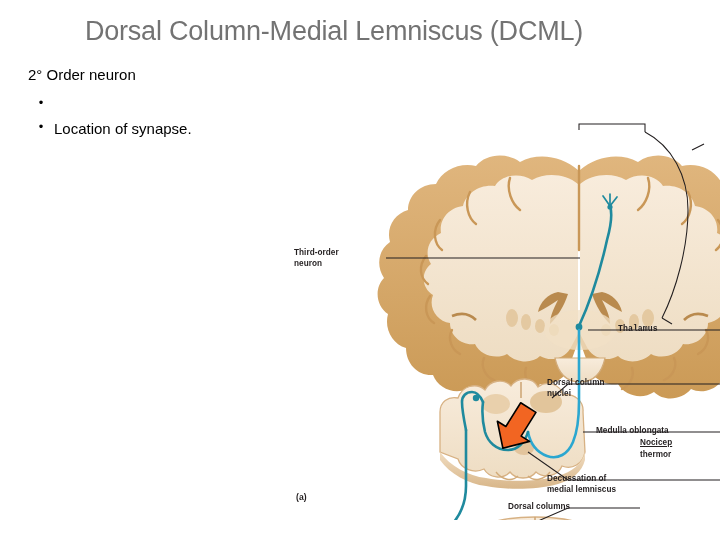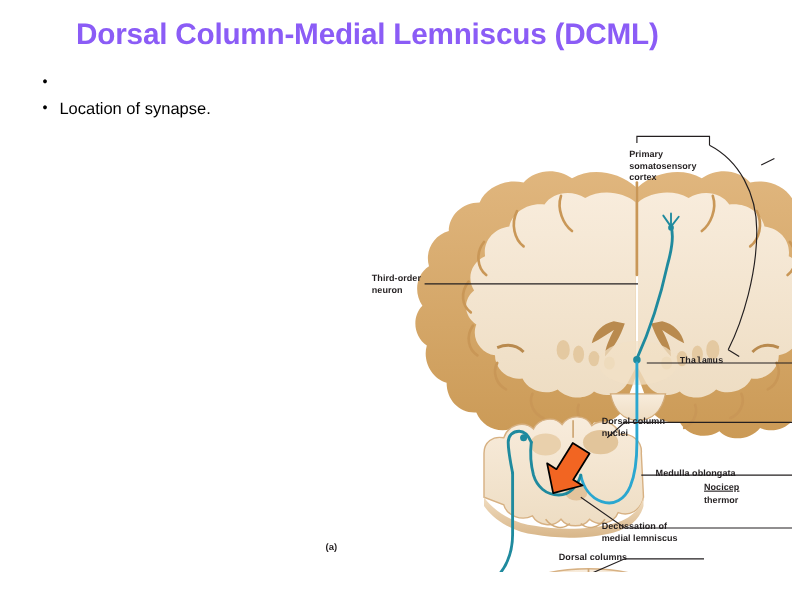--- a/index.html
+++ b/index.html
@@ -2,21 +2,21 @@
 <html><head>
 <meta charset="utf-8">
 <style>
   html,body{margin:0;padding:0;background:#ffffff;}
   body{width:720px;height:540px;overflow:hidden;font-family:"Liberation Sans",sans-serif;}
   #slide{position:relative;width:720px;height:540px;background:#ffffff;}
 
   
   .slide-title{
     position:absolute;left:0;top:16px;width:668px;
-    text-align:center;font-size:27px;font-weight:700;color:#8b5cf6;
+    text-align:center;font-size:27px;font-weight:400;color:#737373;
     letter-spacing:-0.2px;line-height:1.15;
   }
 
   
   .body-block{position:absolute;left:28px;top:64px;width:300px;}
   .lead-line{font-size:15px;color:#000;line-height:1.5;margin:0 0 6px 0;}
   .bullet-row{display:flex;align-items:flex-start;margin:0 0 4px 0;}
   .bullet-dot{width:26px;flex:0 0 26px;font-size:13px;line-height:1.55;color:#000;text-align:center;}
   .bullet-text{font-size:15px;color:#000;line-height:1.55;}
 
@@ -36,20 +36,21 @@
   }
 </style>
 </head>
 <body>
 
 <div id="slide">
 
   <div class="slide-title">Dorsal Column-Medial Lemniscus (DCML)</div>
 
   <div class="body-block">
+    <p class="lead-line">2° Order neuron</p>
 
     <div class="bullet-row">
       <span class="bullet-dot">•</span>
     </div>
 
     <div class="bullet-row">
       <span class="bullet-dot">•</span>
       <span class="bullet-text">Location of synapse.</span>
     </div>
   </div>
@@ -326,26 +327,23 @@
 
         <path d="M222,448 L268,428 L340,428"></path>
 
         <path d="M306,468 L600,468"></path>
         <path d="M670,468 L710,468"></path>
 
         <path d="M92,486 L128,466"></path>
       </g>
     </svg>
 
-    <div class="lbl" style="left:-6px;top:168px;margin-left:44px;">Third-order
+    <div class="lbl" style="left:-6px;top:168px;">Third-order
 neuron</div>
 
-    <div class="lbl r" style="left:272px;top:56px;">Primary
-somatosensory
-cortex</div>
 
     <div class="lbl r" style="left:318px;top:244px;font-family:Liberation Mono, monospace;">Thalamus</div>
 
     <div class="lbl r" style="left:247px;top:298px;">Dorsal column
 nuclei</div>
 
     <div class="lbl r" style="left:296px;top:346px;text-align:right;">Medulla oblongata</div>
 
     <div class="lbl r" style="left:247px;top:394px;">Decussation of
 medial lemniscus</div>

